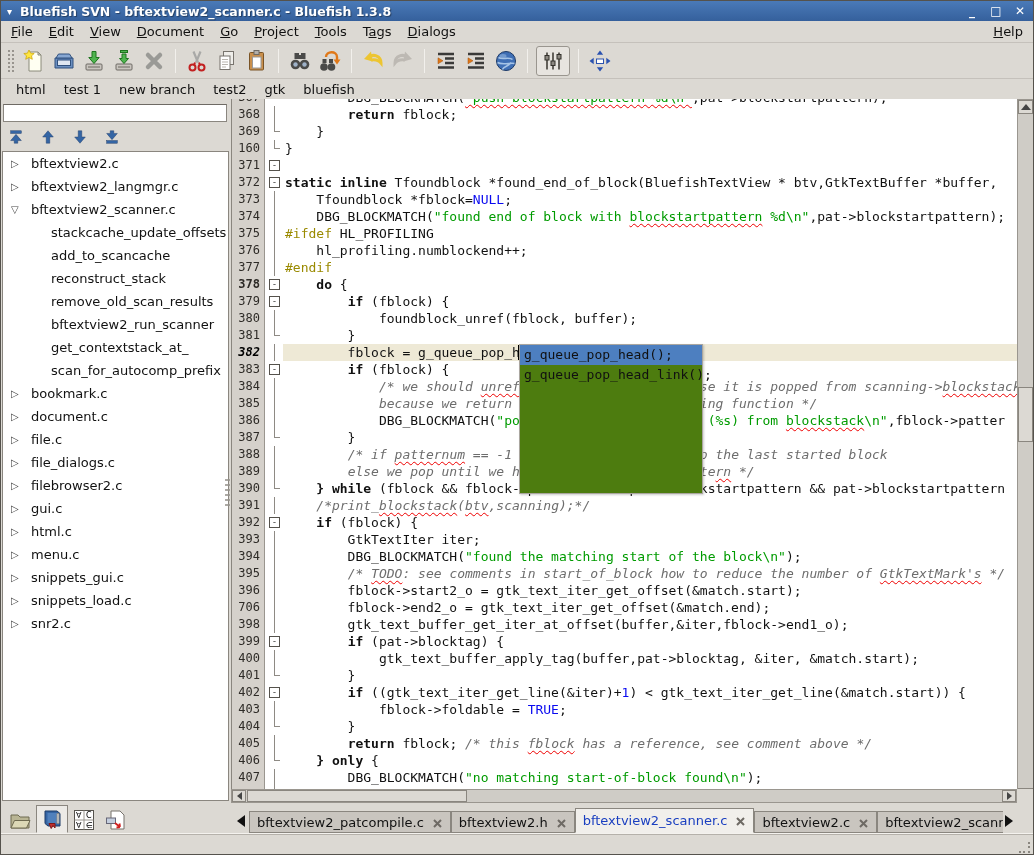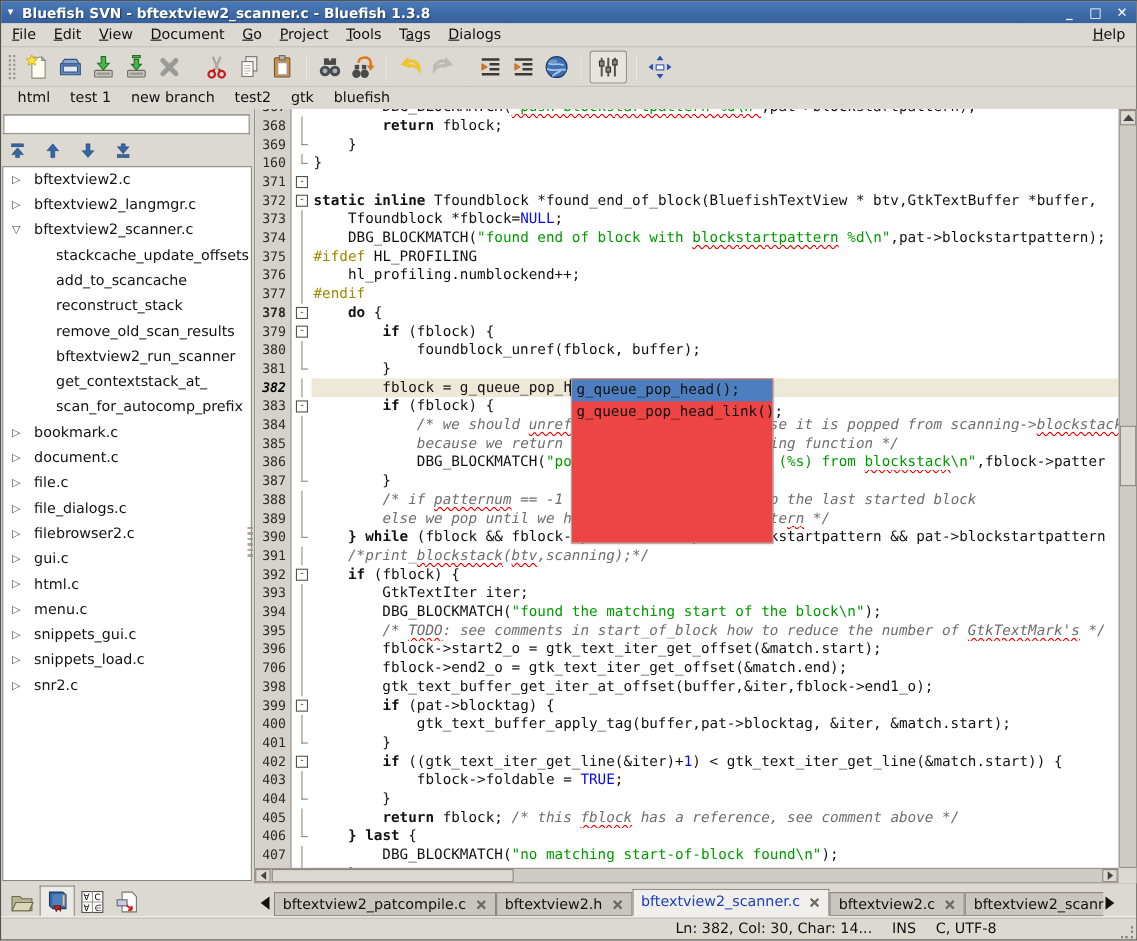--- a/index.html
+++ b/index.html
@@ -79,21 +79,21 @@
   .s { color:#009b00; }
   .c { color:#6d6d6d; font-style:italic; }
   .p { color:#9a8a00; }
   .n { color:#0a0af0; }
   .sp { text-decoration-line:underline; text-decoration-style:wavy; text-decoration-color:#e00;
         text-decoration-thickness:1px; text-underline-offset:2px; text-decoration-skip-ink:none; }
   .caret { position:absolute; left:286px; top:246px; width:2px; height:15px; background:#000; }
 
   
   .popup { position:absolute; left:288px; top:245px; width:184px; height:150px;
-    background:#ef4444; border:1px solid #aaa69f; box-shadow:1px 1px 2px rgba(0,0,0,.2);
+    background:#4d7c0f; border:1px solid #aaa69f; box-shadow:1px 1px 2px rgba(0,0,0,.2);
     font:13px/20px "DejaVu Sans Mono",monospace; }
   .pitem { height:20px; padding:0 4px; white-space:nowrap; }
   .pitem.sel { background:#4d7fc0; }
 
   
   .vscroll { position:absolute; left:786px; top:0; width:17px; height:704px;
     background:#cfccc6; border:1px solid #9a968f; }
   .sbtn { position:absolute; left:0; width:15px; height:14px; background:#dcd9d3;
     border:1px solid #8a867f; display:flex; align-items:center; justify-content:center; }
   .sbtn .tri { width:0; height:0; }
@@ -623,21 +623,21 @@
           <div class="crow" style="top: 483px;"><span class="">        fblock-&gt;start2_o = gtk_text_iter_get_offset(&amp;match.start);</span></div>
           <div class="crow" style="top: 500px;"><span class="">        fblock-&gt;end2_o = gtk_text_iter_get_offset(&amp;match.end);</span></div>
           <div class="crow" style="top: 517px;"><span class="">        gtk_text_buffer_get_iter_at_offset(buffer,&amp;iter,fblock-&gt;end1_o);</span></div>
           <div class="crow" style="top: 534px;"><span class="">        </span><span class="k">if</span><span class=""> (pat-&gt;blocktag) {</span></div>
           <div class="crow" style="top: 551px;"><span class="">            gtk_text_buffer_apply_tag(buffer,pat-&gt;blocktag, &amp;iter, &amp;match.start);</span></div>
           <div class="crow" style="top: 568px;"><span class="">        }</span></div>
           <div class="crow" style="top: 585px;"><span class="">        </span><span class="k">if</span><span class=""> ((gtk_text_iter_get_line(&amp;iter)+</span><span class="n">1</span><span class="">) &lt; gtk_text_iter_get_line(&amp;match.start)) {</span></div>
           <div class="crow" style="top: 602px;"><span class="">            fblock-&gt;foldable = </span><span class="n">TRUE</span><span class="">;</span></div>
           <div class="crow" style="top: 619px;"><span class="">        }</span></div>
           <div class="crow" style="top: 636px;"><span class="">        </span><span class="k">return</span><span class=""> fblock; </span><span class="c">/* this </span><span class="c sp">fblock</span><span class="c"> has a reference, see comment above */</span></div>
-          <div class="crow" style="top: 653px;"><span class="">    </span><span class="k">} last</span><span class=""> {</span></div>
+          <div class="crow" style="top: 653px;"><span class="">    </span><span class="k">} only</span><span class=""> {</span></div>
           <div class="crow" style="top: 670px;"><span class="">        DBG_BLOCKMATCH(</span><span class="s">"no matching start-of-block found\n"</span><span class="">);</span></div>
           <div class="crow" style="top: 687px;"><span class="">    }</span></div>
         </div>
       <div class="caret"></div>
     </div>
     <div class="popup" id="popup">
         <div class="pitem sel">g_queue_pop_head();</div>
         <div class="pitem">g_queue_pop_head_link();</div>
       </div>
     <div class="vscroll">
@@ -728,21 +728,16 @@
             <span>bftextview2_scanner.h</span>
           </span>
         </span>
       <span class="tab-arrow right">
           <span class="tri-r"></span>
         </span>
     </div>
   </div>
 
   <div class="statusbar">
-    <span class="sb-text">
-      <span>Ln: 382, Col: 30, Char: 14...</span>
-      <span>INS</span>
-      <span>C, UTF-8</span>
-    </span>
     <span class="sb-grip"></span>
   </div>
 
 </div>
 
 </body></html>

